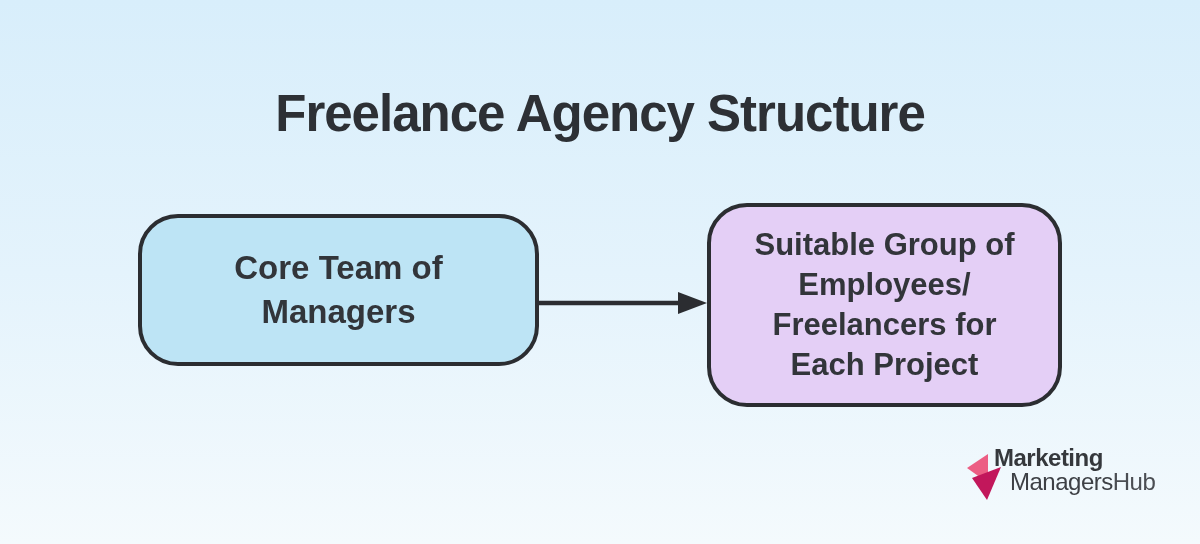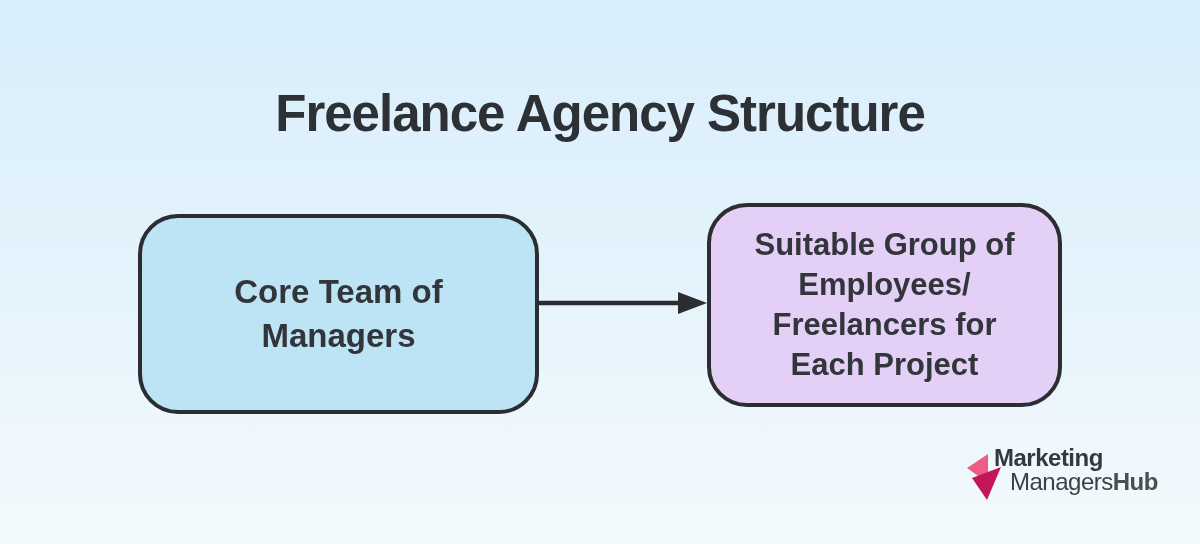--- a/index.html
+++ b/index.html
@@ -36,21 +36,21 @@
     font-weight: 700;
   }
   .node-label {
     white-space: pre-line;
     display: block;
   }
   .node-left {
     left: 138px;
     top: 214px;
     width: 401px;
-    height: 200px;
+    height: 152px;
     background: #bde4f5;
     font-size: 33px;
     line-height: 1.32;
   }
   .node-right {
     left: 707px;
     top: 203px;
     width: 355px;
     height: 204px;
     background: #e4cff6;
@@ -82,21 +82,21 @@
     color: #35383c;
   }
   .brand-line2 {
     font-size: 24px;
     font-weight: 400;
     line-height: 24px;
     margin-left: 16px;
     color: #3d4045;
   }
   .brand-line2 .hub {
-    font-weight: 700;
+    font-weight: 400;
     color: #4b4e53;
   }
 </style>
 </head>
 <body>
 
 <div class="canvas">
 
   <h1 class="title">Freelance Agency Structure</h1>
 

